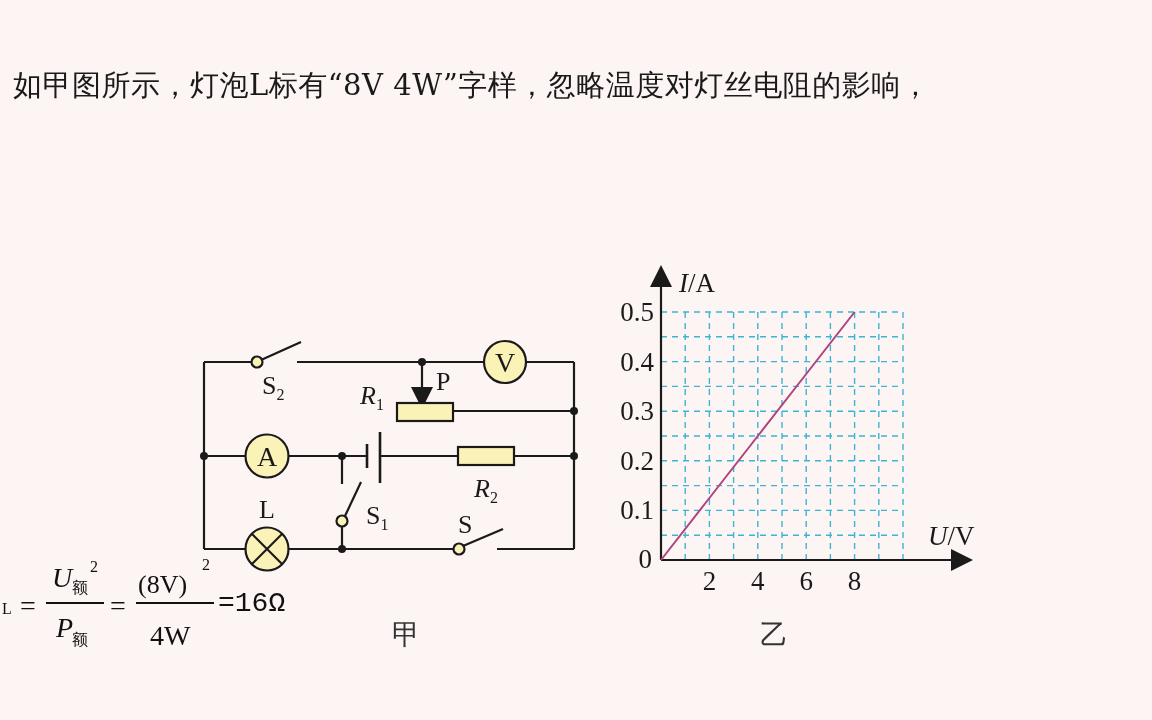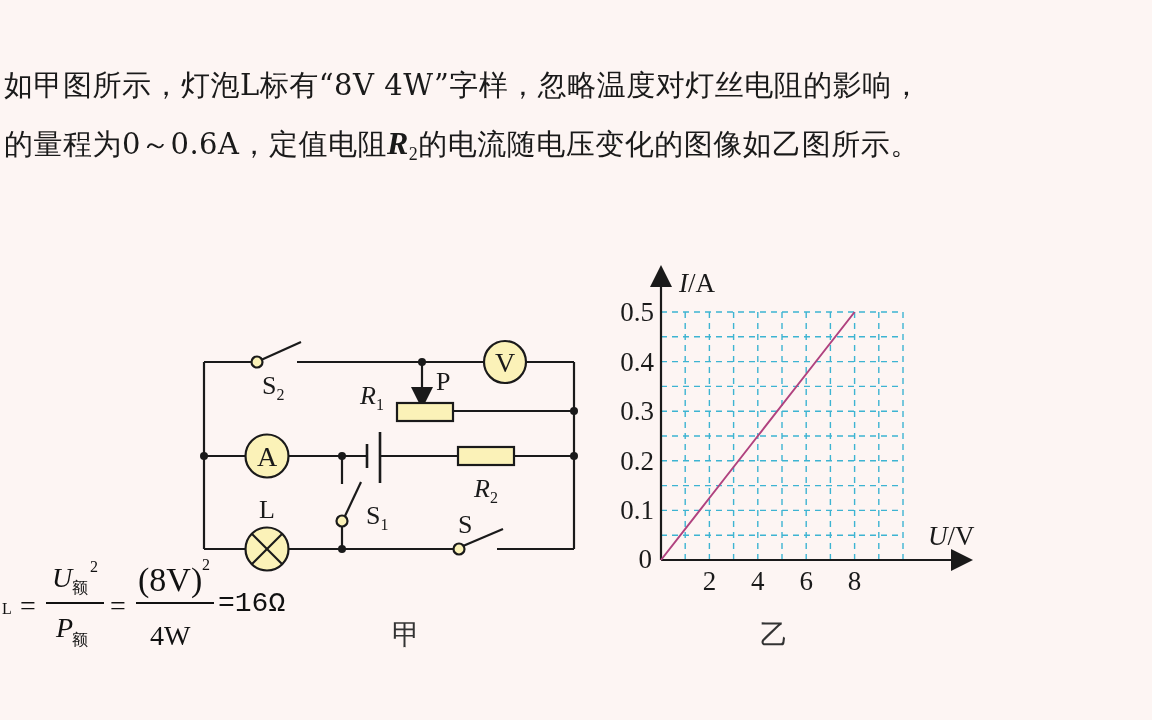--- a/index.html
+++ b/index.html
@@ -8,38 +8,37 @@
     background: #fdf5f3;
     font-family: "DejaVu Serif", "Liberation Serif", serif;
     color: #1a1a1a;
   }
   .problem {
     position: absolute; left: 4px; top: 56px; width: 1148px;
     font-size: 29px; line-height: 58px; letter-spacing: 0.5px;
     font-family: "DejaVu Serif", "Liberation Serif", serif;
     color: #1a1a1a;
   }
-  .problem .line { display: block; white-space: nowrap; height: 58px; }
+  .problem .line { display: block; white-space: nowrap; height: 58px; margin-left: 9px; }
   .problem i { font-family: "Liberation Serif", serif; font-style: italic; font-weight: bold; font-size: 32px; }
   .problem sub { font-size: 18px; font-family: "Liberation Serif", serif; vertical-align: -6px; line-height: 0; }
   svg.fig { position: absolute; left: 0; top: 0; }
   .cap { position: absolute; font-size: 28px; font-family: "DejaVu Sans", "Liberation Sans", sans-serif; color: #333; }
   .formula { position: absolute; left: 0; top: 556px; height: 100px; width: 320px;
     font-family: "Liberation Serif", serif; font-size: 28px; color: #111; }
   .formula span { position: absolute; white-space: nowrap; }
   .formula .bar { position: absolute; height: 1.5px; background: #111; }
   .formula .sm { font-size: 16px; }
   .formula .it { font-style: italic; }
 </style>
 </head>
 <body>
 
 <div class="problem">
   <span class="line"><span>如甲图所示，灯泡L标有“8V  4W”字样，忽略温度对灯丝电阻的影响，</span></span>
-  <span class="line"><span>的量程为0～0.6A，定值电阻</span><i>R</i><sub>2</sub><span>的电流随电压变化的图像如乙图所示。</span></span>
 </div>
 
 <svg class="fig" width="1152" height="720" viewBox="0 0 1152 720" xmlns="http://www.w3.org/2000/svg">
   <defs>
     <marker id="arrowHead" markerWidth="10" markerHeight="10" refX="5" refY="5" orient="auto">
       <path d="M0,0 L10,5 L0,10 Z" fill="#1a1a1a"></path>
     </marker>
   </defs>
 
   <g stroke="#1a1a1a" stroke-width="2.2" fill="none">
@@ -169,21 +168,21 @@
 <div class="formula">
   <span class="sm" style="left:2px; top:44px;">L</span>
   <span style="left:20px; top:34px;">=</span>
   <span class="it" style="left:52px; top:6px;">U</span>
   <span class="sm" style="left:72px; top:22px;">额</span>
   <span class="sm" style="left:90px; top:2px;">2</span>
   <div class="bar" style="left:46px; top:46px; width:58px;"></div>
   <span class="it" style="left:56px; top:56px;">P</span>
   <span class="sm" style="left:72px; top:74px;">额</span>
   <span style="left:110px; top:34px;">=</span>
-  <span style="left:138px; top:5px; font-size:34px;">(8V)</span>
+  <span style="left:138px; top:14px; font-size:26px;">(8V)</span>
   <span class="sm" style="left:202px; top:0px;">2</span>
   <div class="bar" style="left:136px; top:46px; width:78px;"></div>
   <span style="left:150px; top:64px;">4W</span>
   <span style="left:218px; top:32px;font-family:Liberation Mono, monospace;">=16Ω</span>
 </div>
 
 <div class="cap" style="left:392px; top:616px;">甲</div>
 <div class="cap" style="left:760px; top:616px;">乙</div>
 
 </body></html>

